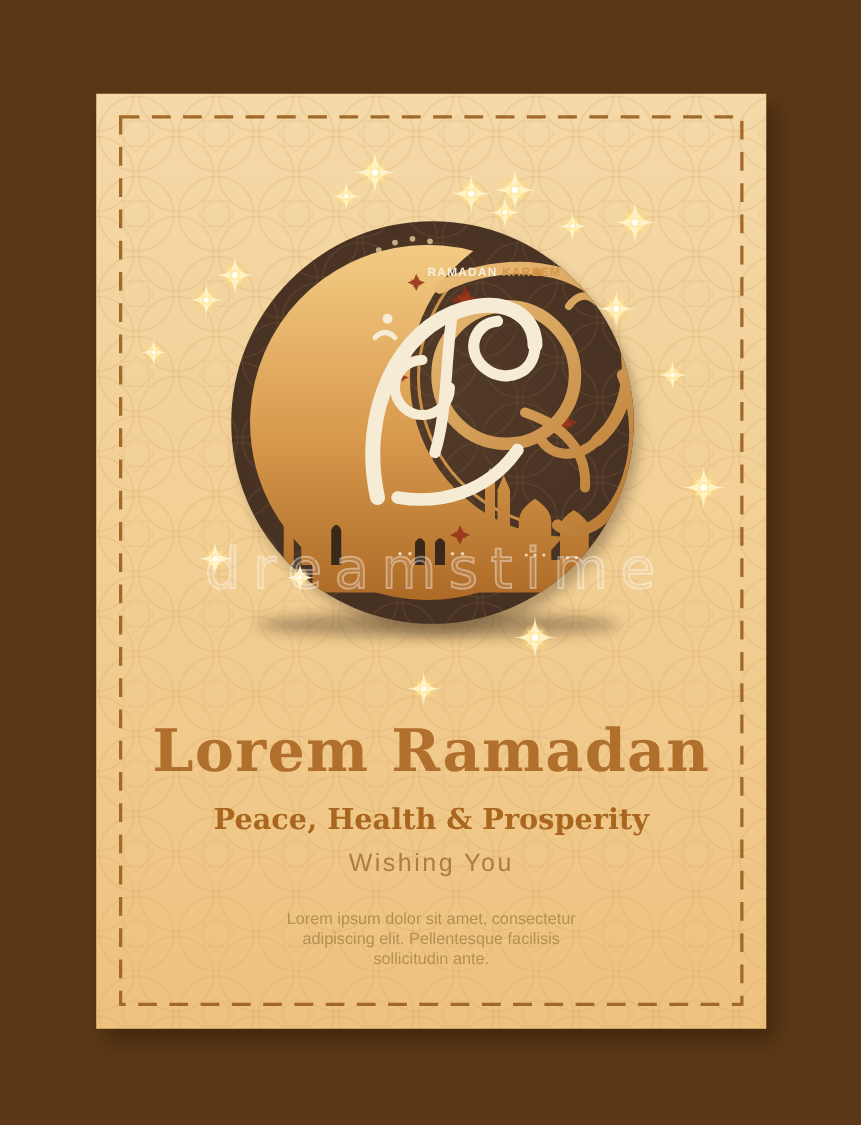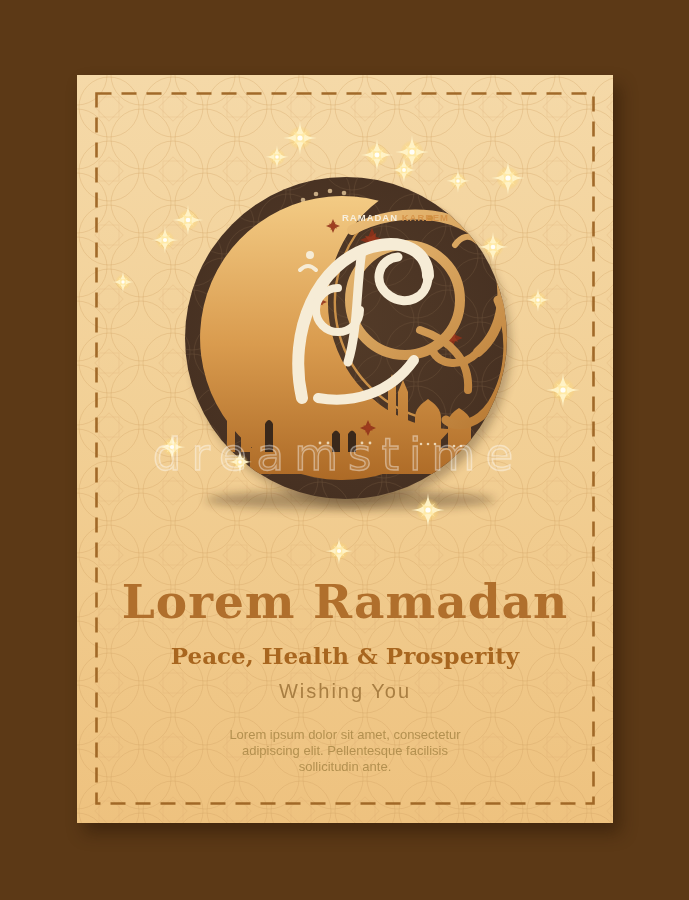--- a/index.html
+++ b/index.html
@@ -31,21 +31,21 @@
     font-family:"DejaVu Serif",serif;font-weight:700;font-size:23px;
     color:var(--tagline,#a8661f);
   }
   .bodytext{
     top:727px;
     font-family:Liberation Sans, sans-serif;font-size:13px;line-height:16px;
     color:var(--body-text,#b3904f);
   }
   .bodytext span{display:inline-block;max-width:266px;}
   .watermark{
-    position:absolute;left:70px;top:428px;width:536px;text-align:center;
+    position:absolute;left:81px;top:428px;width:536px;text-align:center;
     font-family:"DejaVu Sans",sans-serif;font-size:45px;font-weight:500;letter-spacing:10px;
     color:rgba(255,255,255,0.10);
     -webkit-text-stroke:1.4px rgba(255,255,255,0.40);
     pointer-events:none;
   }
 </style>
 </head>
 <body>
 
 <div class="card">

